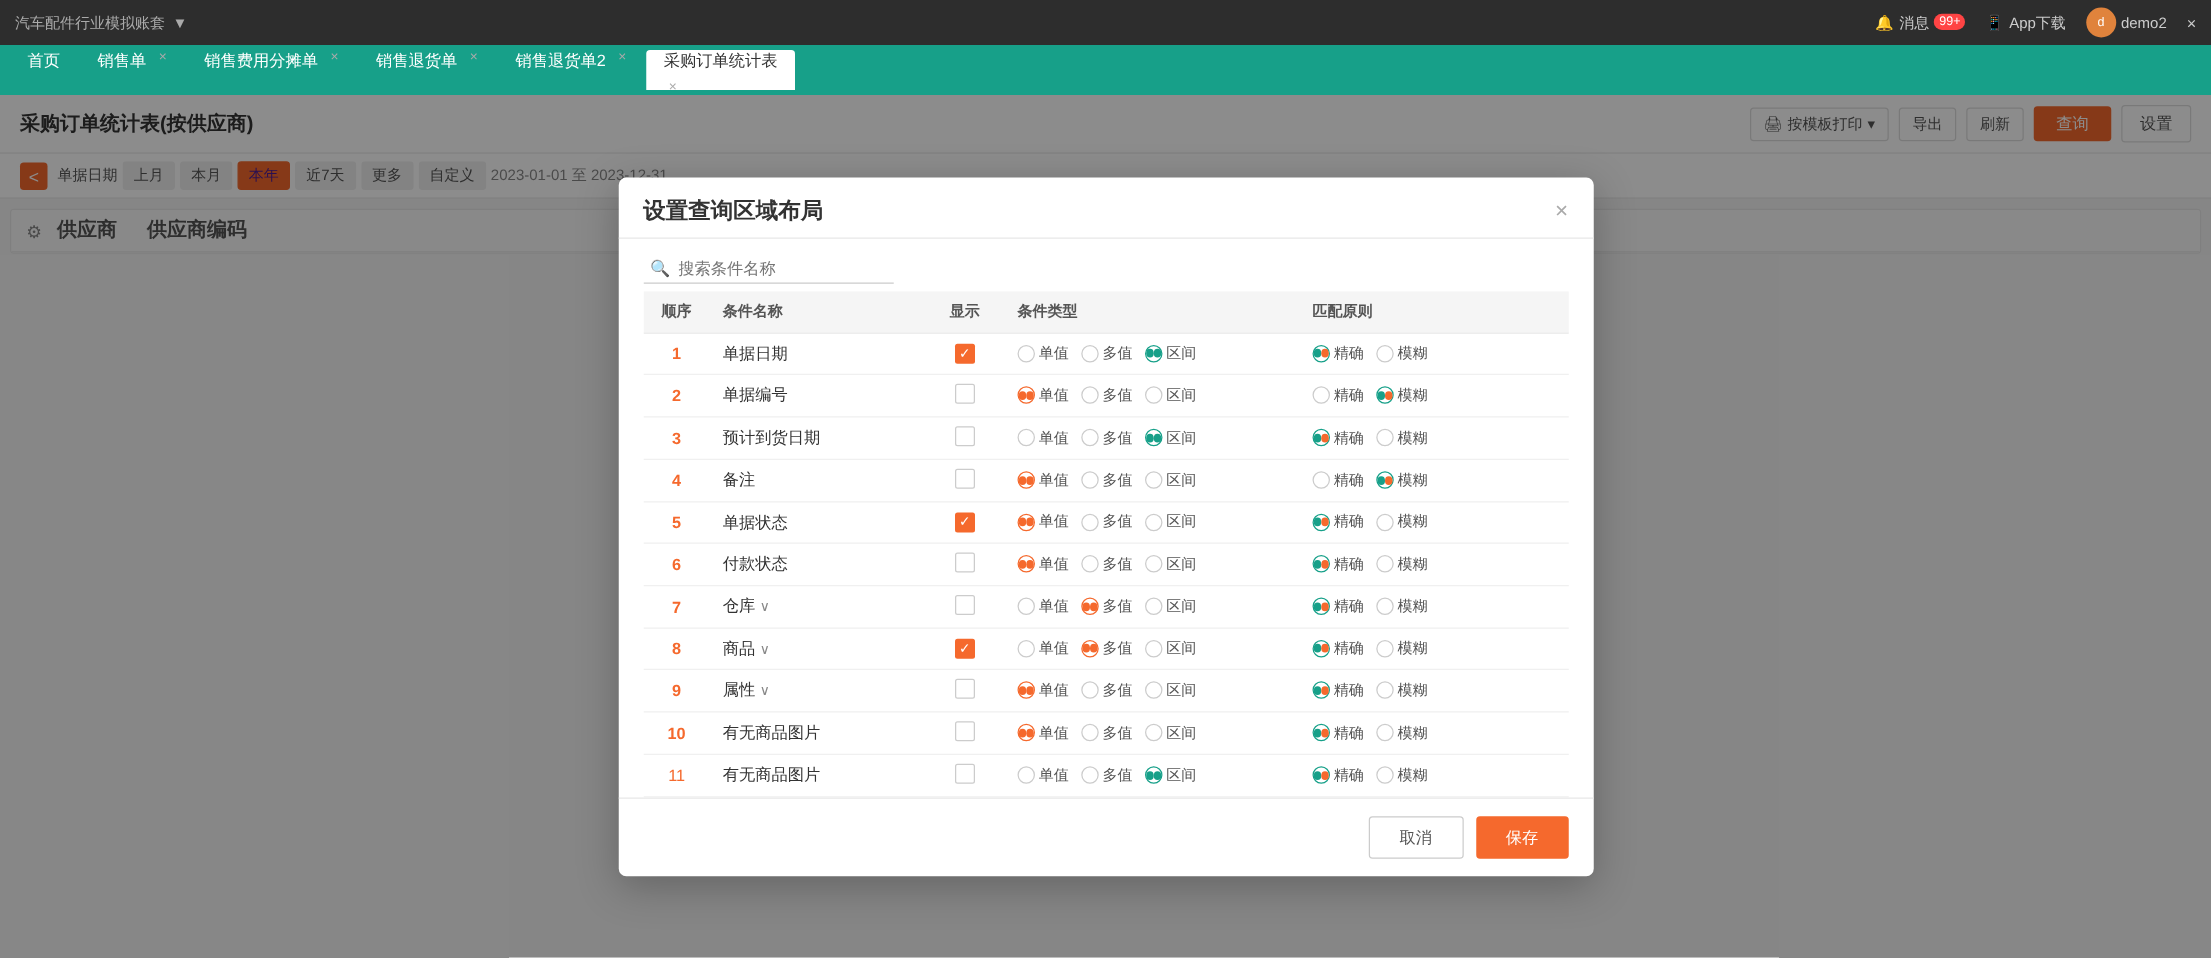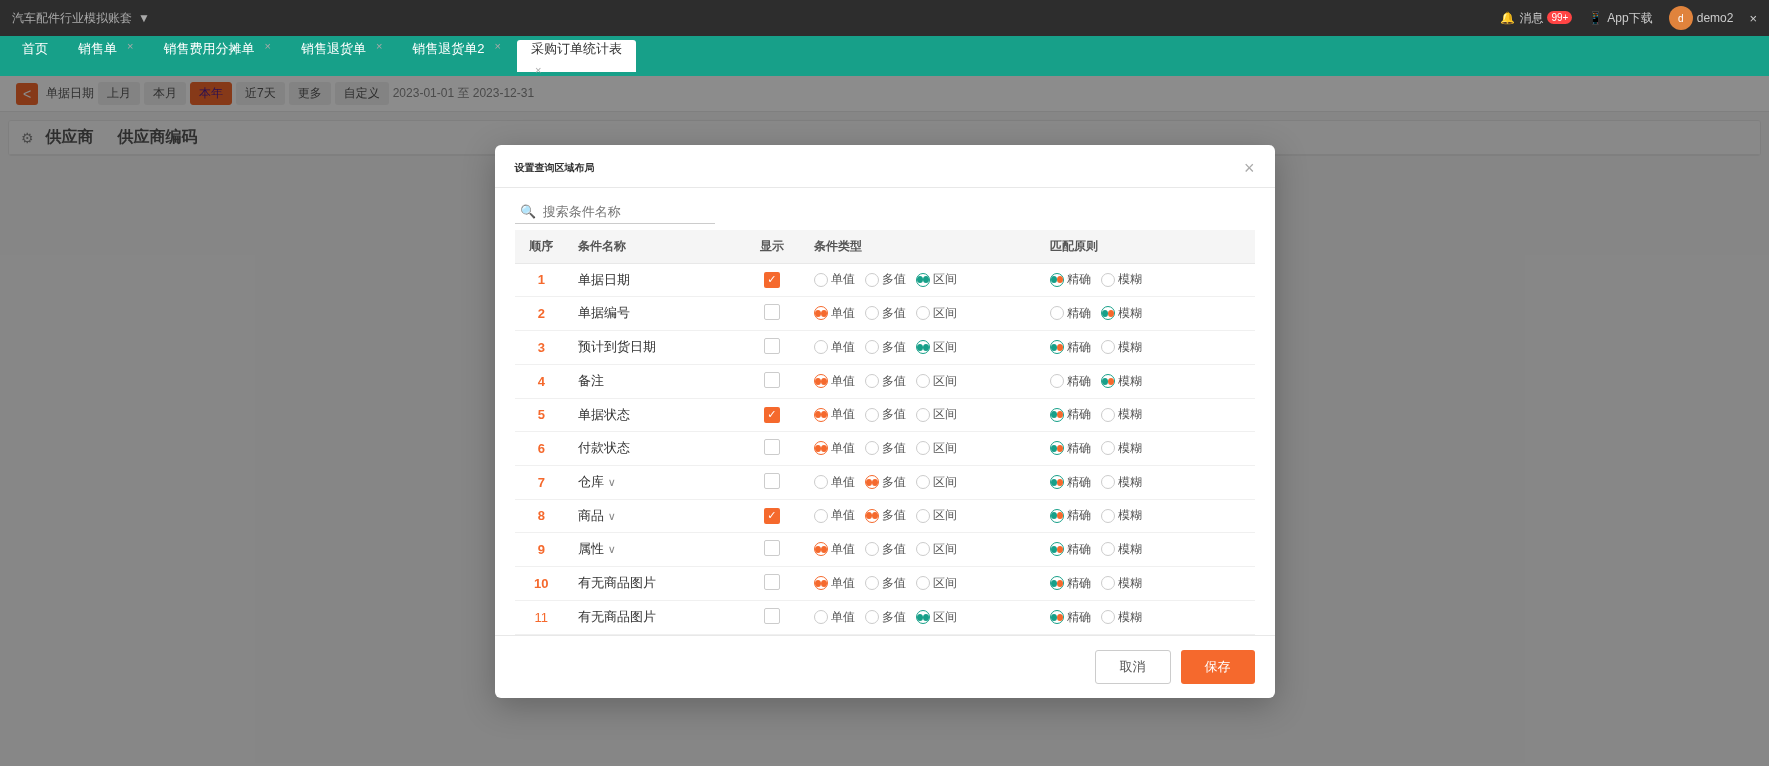--- a/index.html
+++ b/index.html
@@ -125,21 +125,21 @@
       box-shadow: 0 8px 32px rgba(0,0,0,0.25);
     }
 
     .modal-header {
       display: flex;
       align-items: center;
       justify-content: space-between;
       padding: 14px 20px 10px 20px;
       border-bottom: 1px solid #e8e8e8;
     }
-    .modal-title { font-size: 10px; font-weight: bold; color: #333; }
+    .modal-title { font-size: 18px; font-weight: bold; color: #333; }
     .modal-close { font-size: 18px; color: #aaa; cursor: pointer; background: none; border: none; line-height: 1; }
 
     .modal-tabs {
       display: flex;
       padding: 10px 20px 0 20px;
       border-bottom: 1px solid #e8e8e8;
       gap: 24px;
     }
     .modal-tab {
       padding: 6px 0;
@@ -284,20 +284,42 @@
     <span class="close-x">×</span>
   </div>
   <div class="nav-tab active">
     <span>采购订单统计表</span>
     <span class="close-x">×</span>
   </div>
 </div>
 
 <div class="main-area">
 
+  <div class="page-header">
+    <div class="page-title">采购订单统计表(按供应商)</div>
+    <div class="page-header-actions">
+      <button class="btn-template">
+        <span>🖨</span>
+        <span>按模板打印</span>
+        <span>▾</span>
+      </button>
+      <button class="btn-export">
+        <span>导出</span>
+      </button>
+      <button class="btn-refresh">
+        <span>刷新</span>
+      </button>
+      <button class="btn-query">
+        <span>查询</span>
+      </button>
+      <button class="btn-set">
+        <span>设置</span>
+      </button>
+    </div>
+  </div>
 
   <div class="filter-bar">
     <button class="filter-toggle">
       <span>&lt;</span>
     </button>
     <div class="date-filter">
       <span>单据日期</span>
       <button class="date-btn">上月</button>
       <button class="date-btn">本月</button>
       <button class="date-btn active">本年</button>

